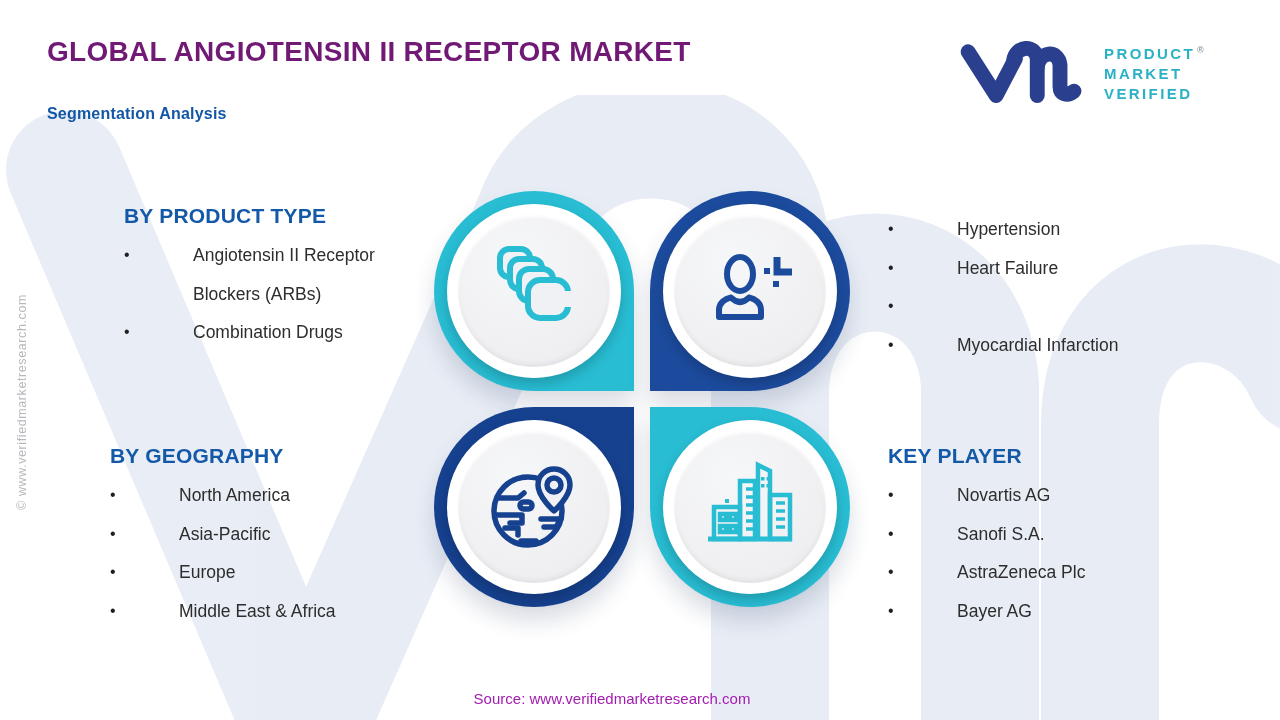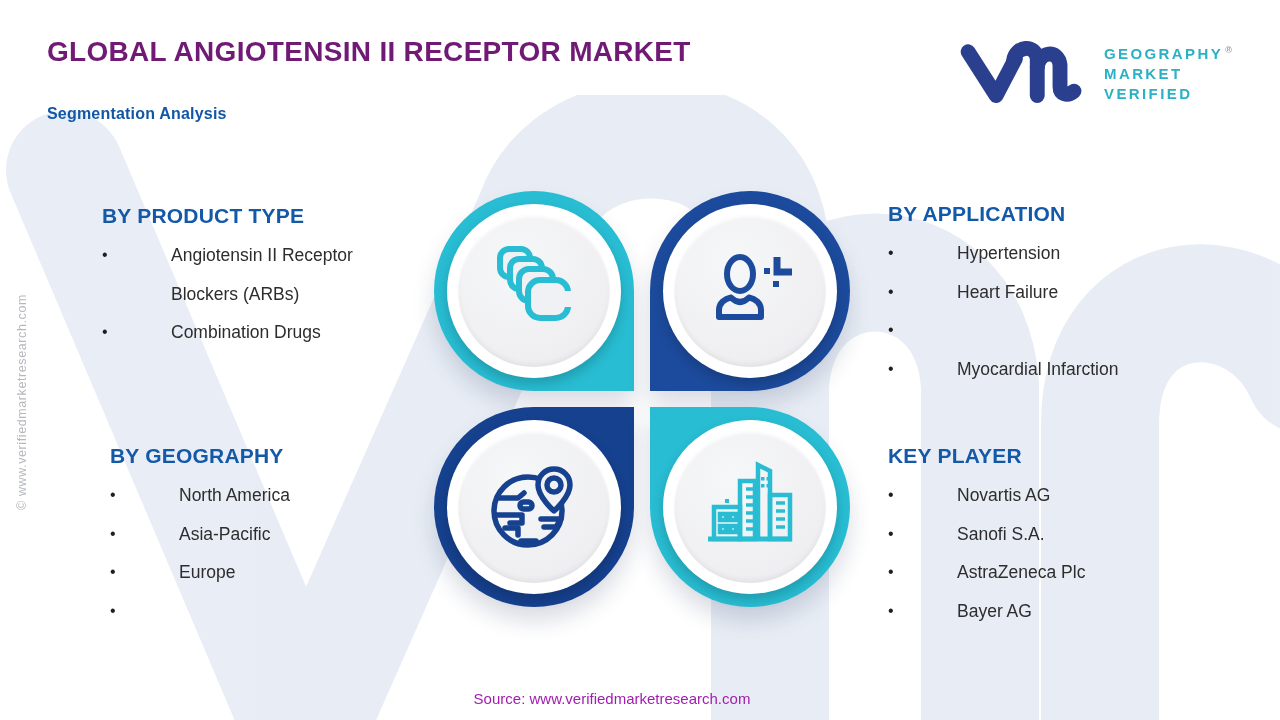--- a/index.html
+++ b/index.html
@@ -24,21 +24,21 @@
   #logo-text{position:absolute;left:152px;top:6px;color:#2ab1c5;font-weight:bold;font-size:15px;line-height:20px;letter-spacing:2.4px;}
   #logo-text .reg{font-size:9px;vertical-align:super;letter-spacing:0;color:#8fa0ac;margin-left:2px;}
 
   
   .section{position:absolute;width:320px;}
   .section h2{margin:0;font-size:21px;font-weight:bold;color:#1459a8;letter-spacing:.2px;}
   .section ul{margin:8px 0 0;padding:0;list-style:none;font-size:17.5px;color:#2d2d2d;}
   .section li{display:flex;line-height:38.5px;}
   .section .bullet{flex:0 0 30px;font-size:16px;color:#1f1f1f;}
   .section .item-text{flex:0 1 auto;margin-left:39px;}
-  #sec-product-type{left:102px;top:204px;}
+  #sec-product-type{left:124px;top:204px;}
   #sec-product-type .item-text{max-width:212px;}
   #sec-application{left:888px;top:202px;}
   #sec-geography{left:110px;top:444px;}
   #sec-key-player{left:888px;top:444px;}
 
   
   .quad{position:absolute;width:200px;height:200px;box-shadow:0 14px 22px rgba(25,45,85,.16);}
   #quad-product-type {left:434px;top:191px;background:#28bdd3;border-radius:50% 50% 0 50%;}
   #quad-application  {left:650px;top:191px;background:#1c4b9d;border-radius:50% 50% 50% 0;}
   #quad-geography    {left:434px;top:407px;background:#16418f;border-radius:50% 0 50% 50%;}
@@ -71,42 +71,41 @@
 
 <div id="logo" class="abs">
   <svg id="logo-mark" viewBox="0 0 150 80" aria-hidden="true">
     <g fill="none" stroke="#2a3f8d" stroke-width="17" stroke-linecap="round" stroke-linejoin="round">
       <path d="M10 18 L42 68 L64 26"></path>
       <path d="M62 28 C64 11 87 9 89 26 L89 68"></path>
       <path d="M89 36 C91 17 113 15 115 33 L115 58 C115 66 123 70 131 63"></path>
     </g>
   </svg>
   <div id="logo-text">
-    <div><span>GEOGRAPHY</span><span class="reg">®</span></div>
+    <div><span>PRODUCT</span><span class="reg">®</span></div>
     <div>MARKET</div>
     <div>VERIFIED</div>
   </div>
 </div>
 
 <div id="sec-product-type" class="section">
   <h2>BY PRODUCT TYPE</h2>
   <ul>
       <li>
         <span class="bullet">•</span>
         <span class="item-text">Angiotensin II Receptor Blockers (ARBs)</span>
       </li>
       <li>
         <span class="bullet">•</span>
         <span class="item-text">Combination Drugs</span>
       </li>
     </ul>
 </div>
 
 <div id="sec-application" class="section">
-  <h2>BY APPLICATION</h2>
   <ul>
       <li>
         <span class="bullet">•</span>
         <span class="item-text">Hypertension</span>
       </li>
       <li>
         <span class="bullet">•</span>
         <span class="item-text">Heart Failure</span>
       </li>
       <li>
@@ -129,20 +128,21 @@
       <li>
         <span class="bullet">•</span>
         <span class="item-text">Asia-Pacific</span>
       </li>
       <li>
         <span class="bullet">•</span>
         <span class="item-text">Europe</span>
       </li>
       <li>
         <span class="bullet">•</span>
+        <span class="item-text">Middle East &amp; Africa</span>
       </li>
     </ul>
 </div>
 
 <div id="sec-key-player" class="section">
   <h2>KEY PLAYER</h2>
   <ul>
       <li>
         <span class="bullet">•</span>
         <span class="item-text">Novartis AG</span>

